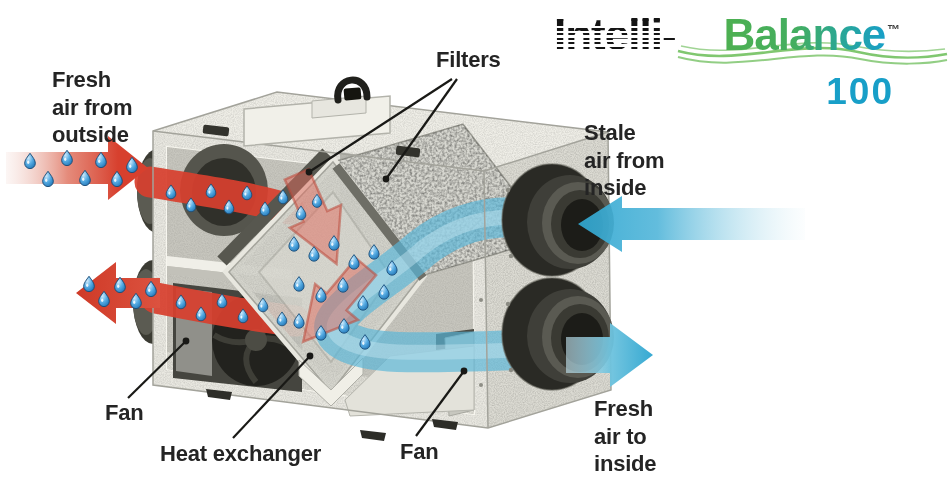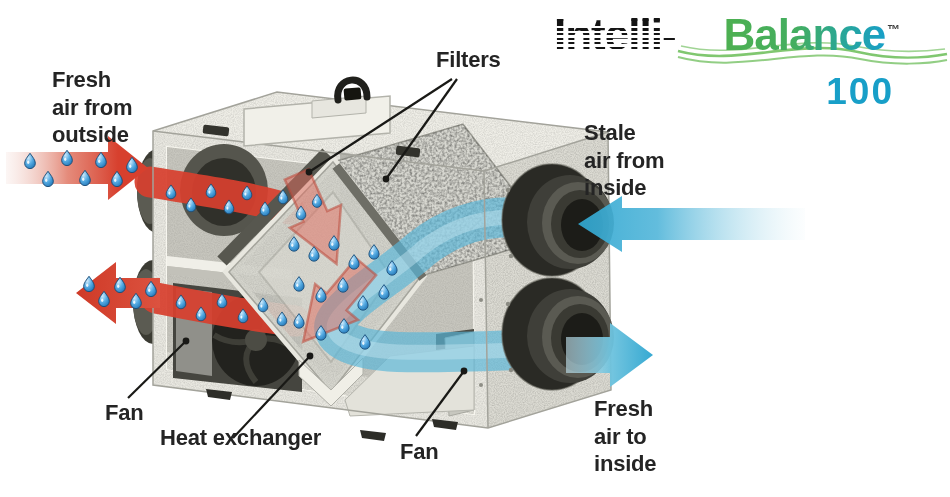--- a/index.html
+++ b/index.html
@@ -10,21 +10,21 @@
   .stage svg.scene { position:absolute; left:0; top:0; }
   .label {
     position:absolute; font-weight:700; font-size:22px; line-height:1.26;
     letter-spacing:-0.2px; color:#242424; white-space:pre-line;
   }
   #lbl-fresh-in  { left:52px;  top:66px; }
   #lbl-filters   { left:436px; top:46px; }
   #lbl-stale-in  { left:584px; top:119px; }
   #lbl-exhaust   { left:50px;  top:331px; }
   #lbl-fan-left  { left:105px; top:399px; }
-  #lbl-heat-ex   { left:160px; top:424px; }
+  #lbl-heat-ex   { left:160px; top:440px; }
   #lbl-fan-right { left:400px; top:438px; }
   #lbl-fresh-out { left:594px; top:395px; }
 
   .logo { position:absolute; left:548px; top:4px; width:402px; height:90px; }
   .logo .swoosh { position:absolute; left:0; top:0; pointer-events:none; }
   .logo-line1 {
     position:absolute; left:6px; top:6px; font-weight:700; font-size:44px;
     letter-spacing:-1px; white-space:nowrap;
   }
   .brand-prefix { color:#151515;text-decoration:underline; }

